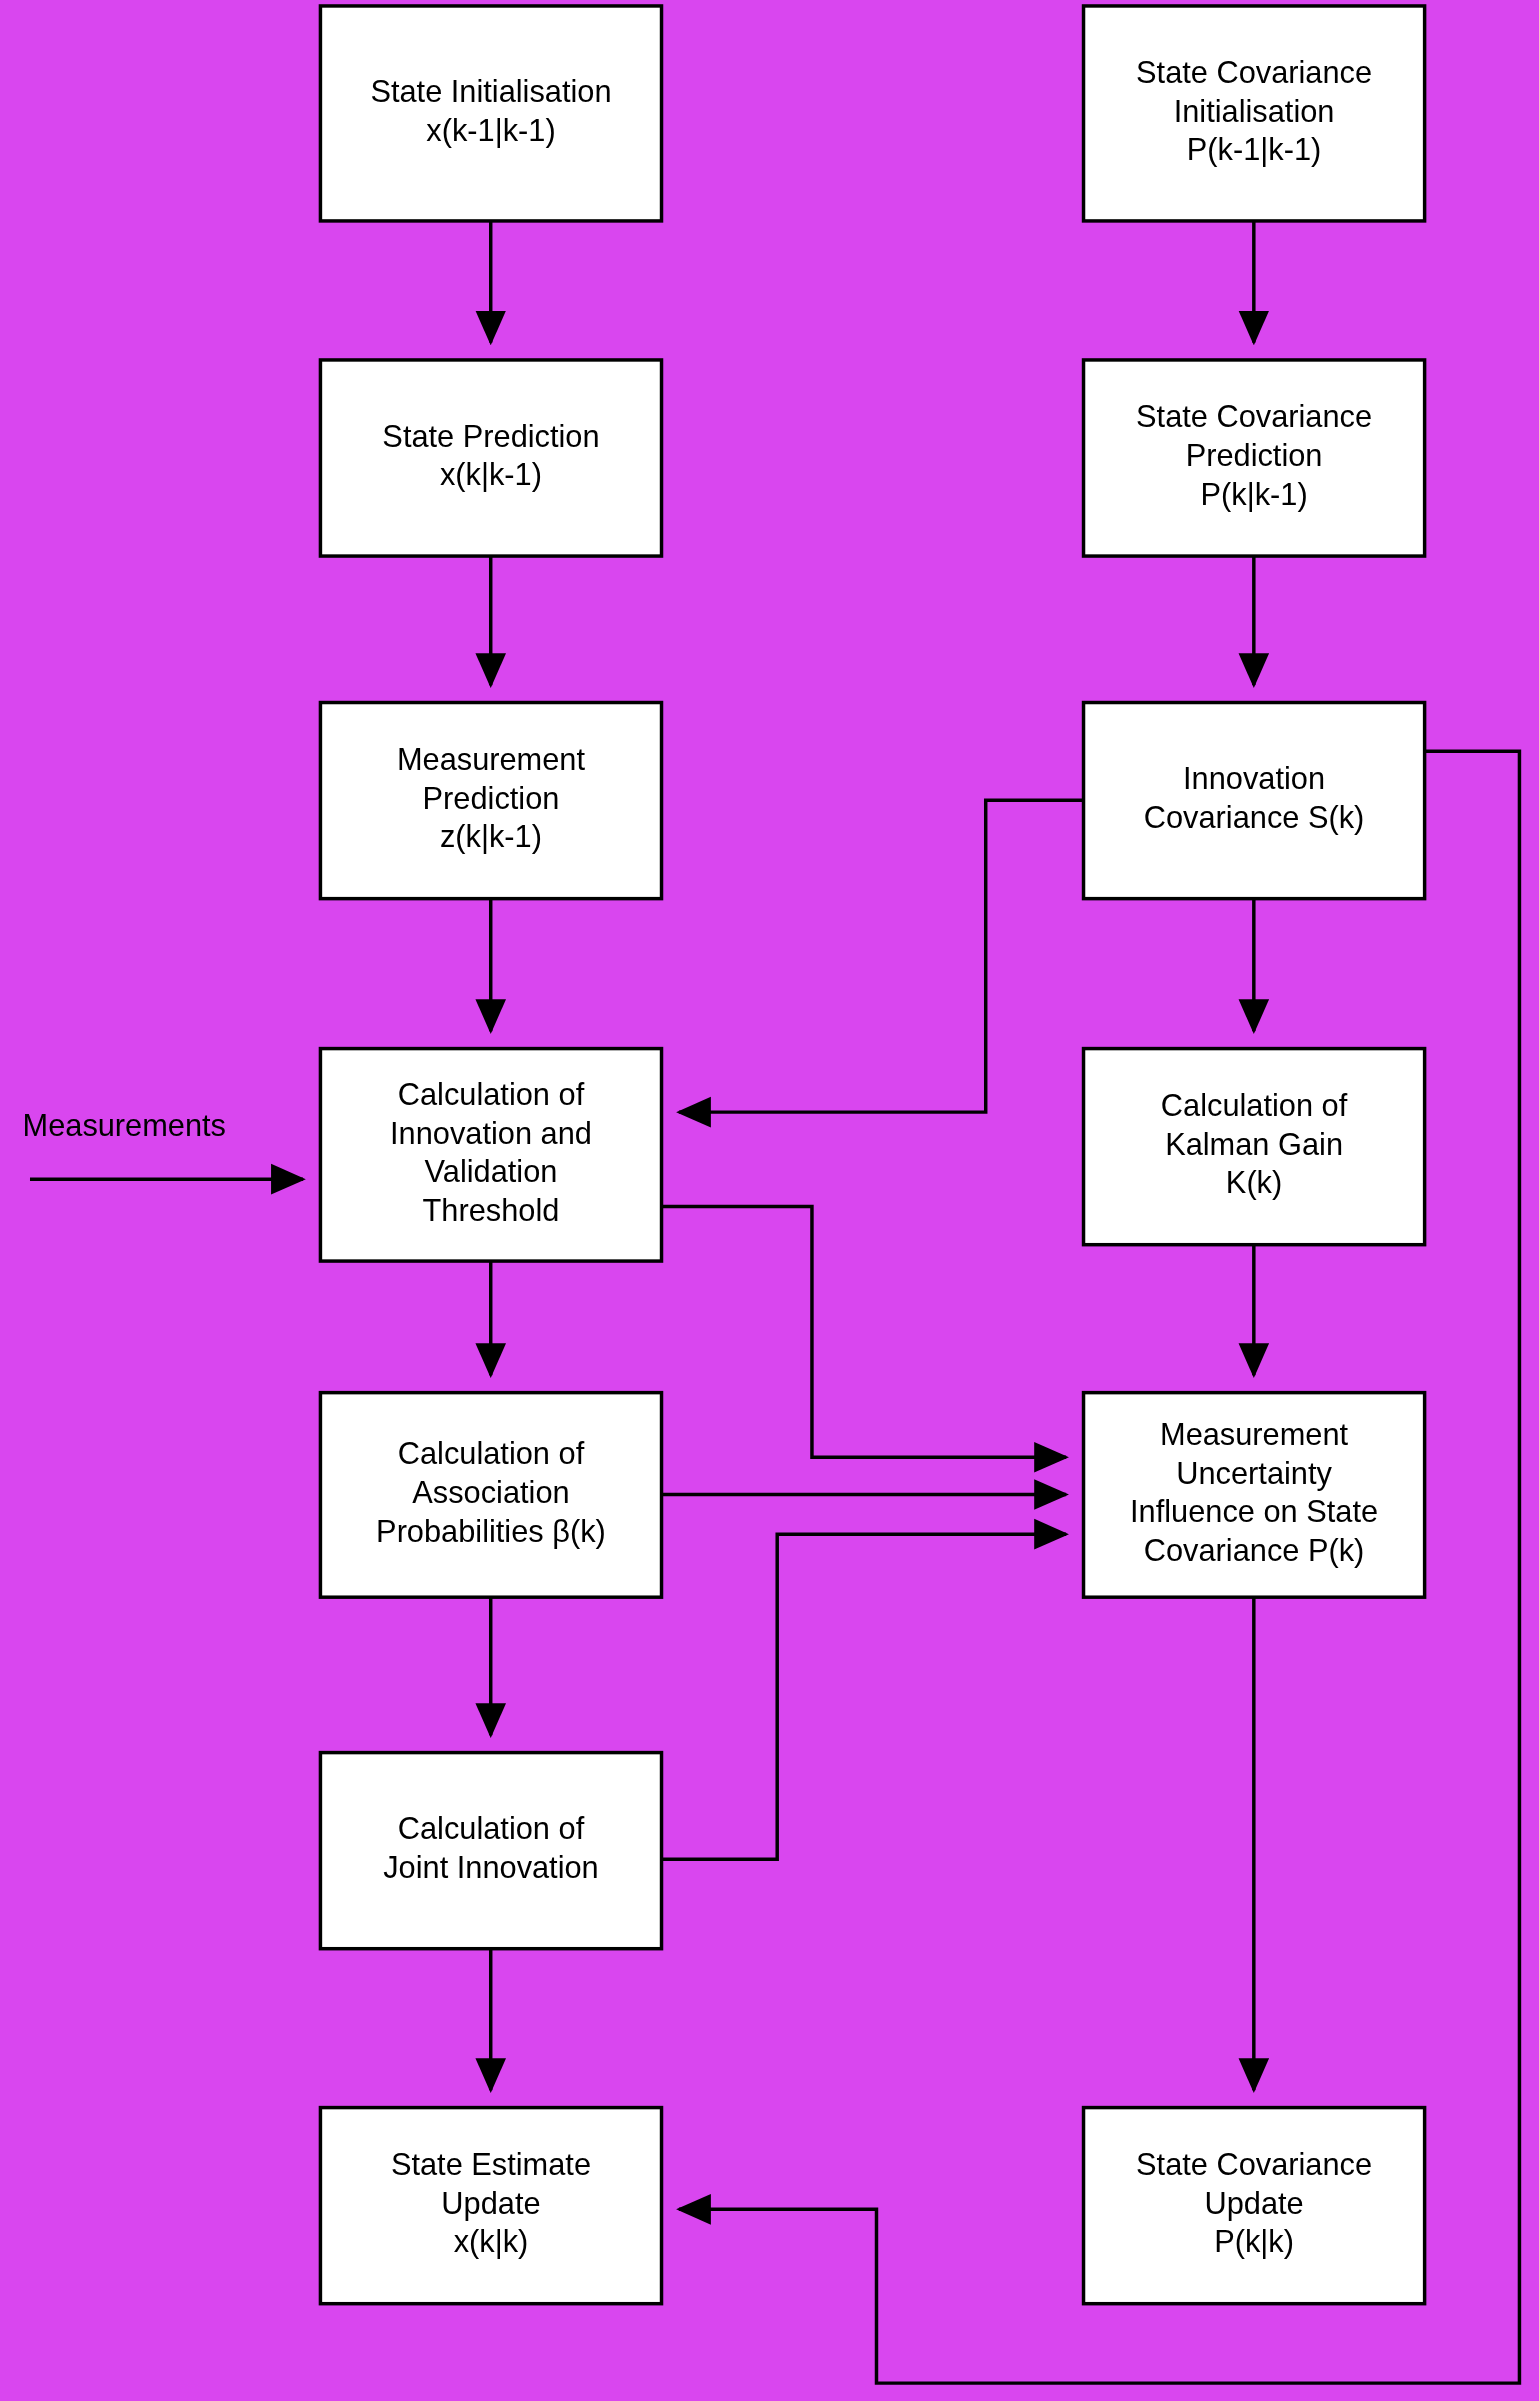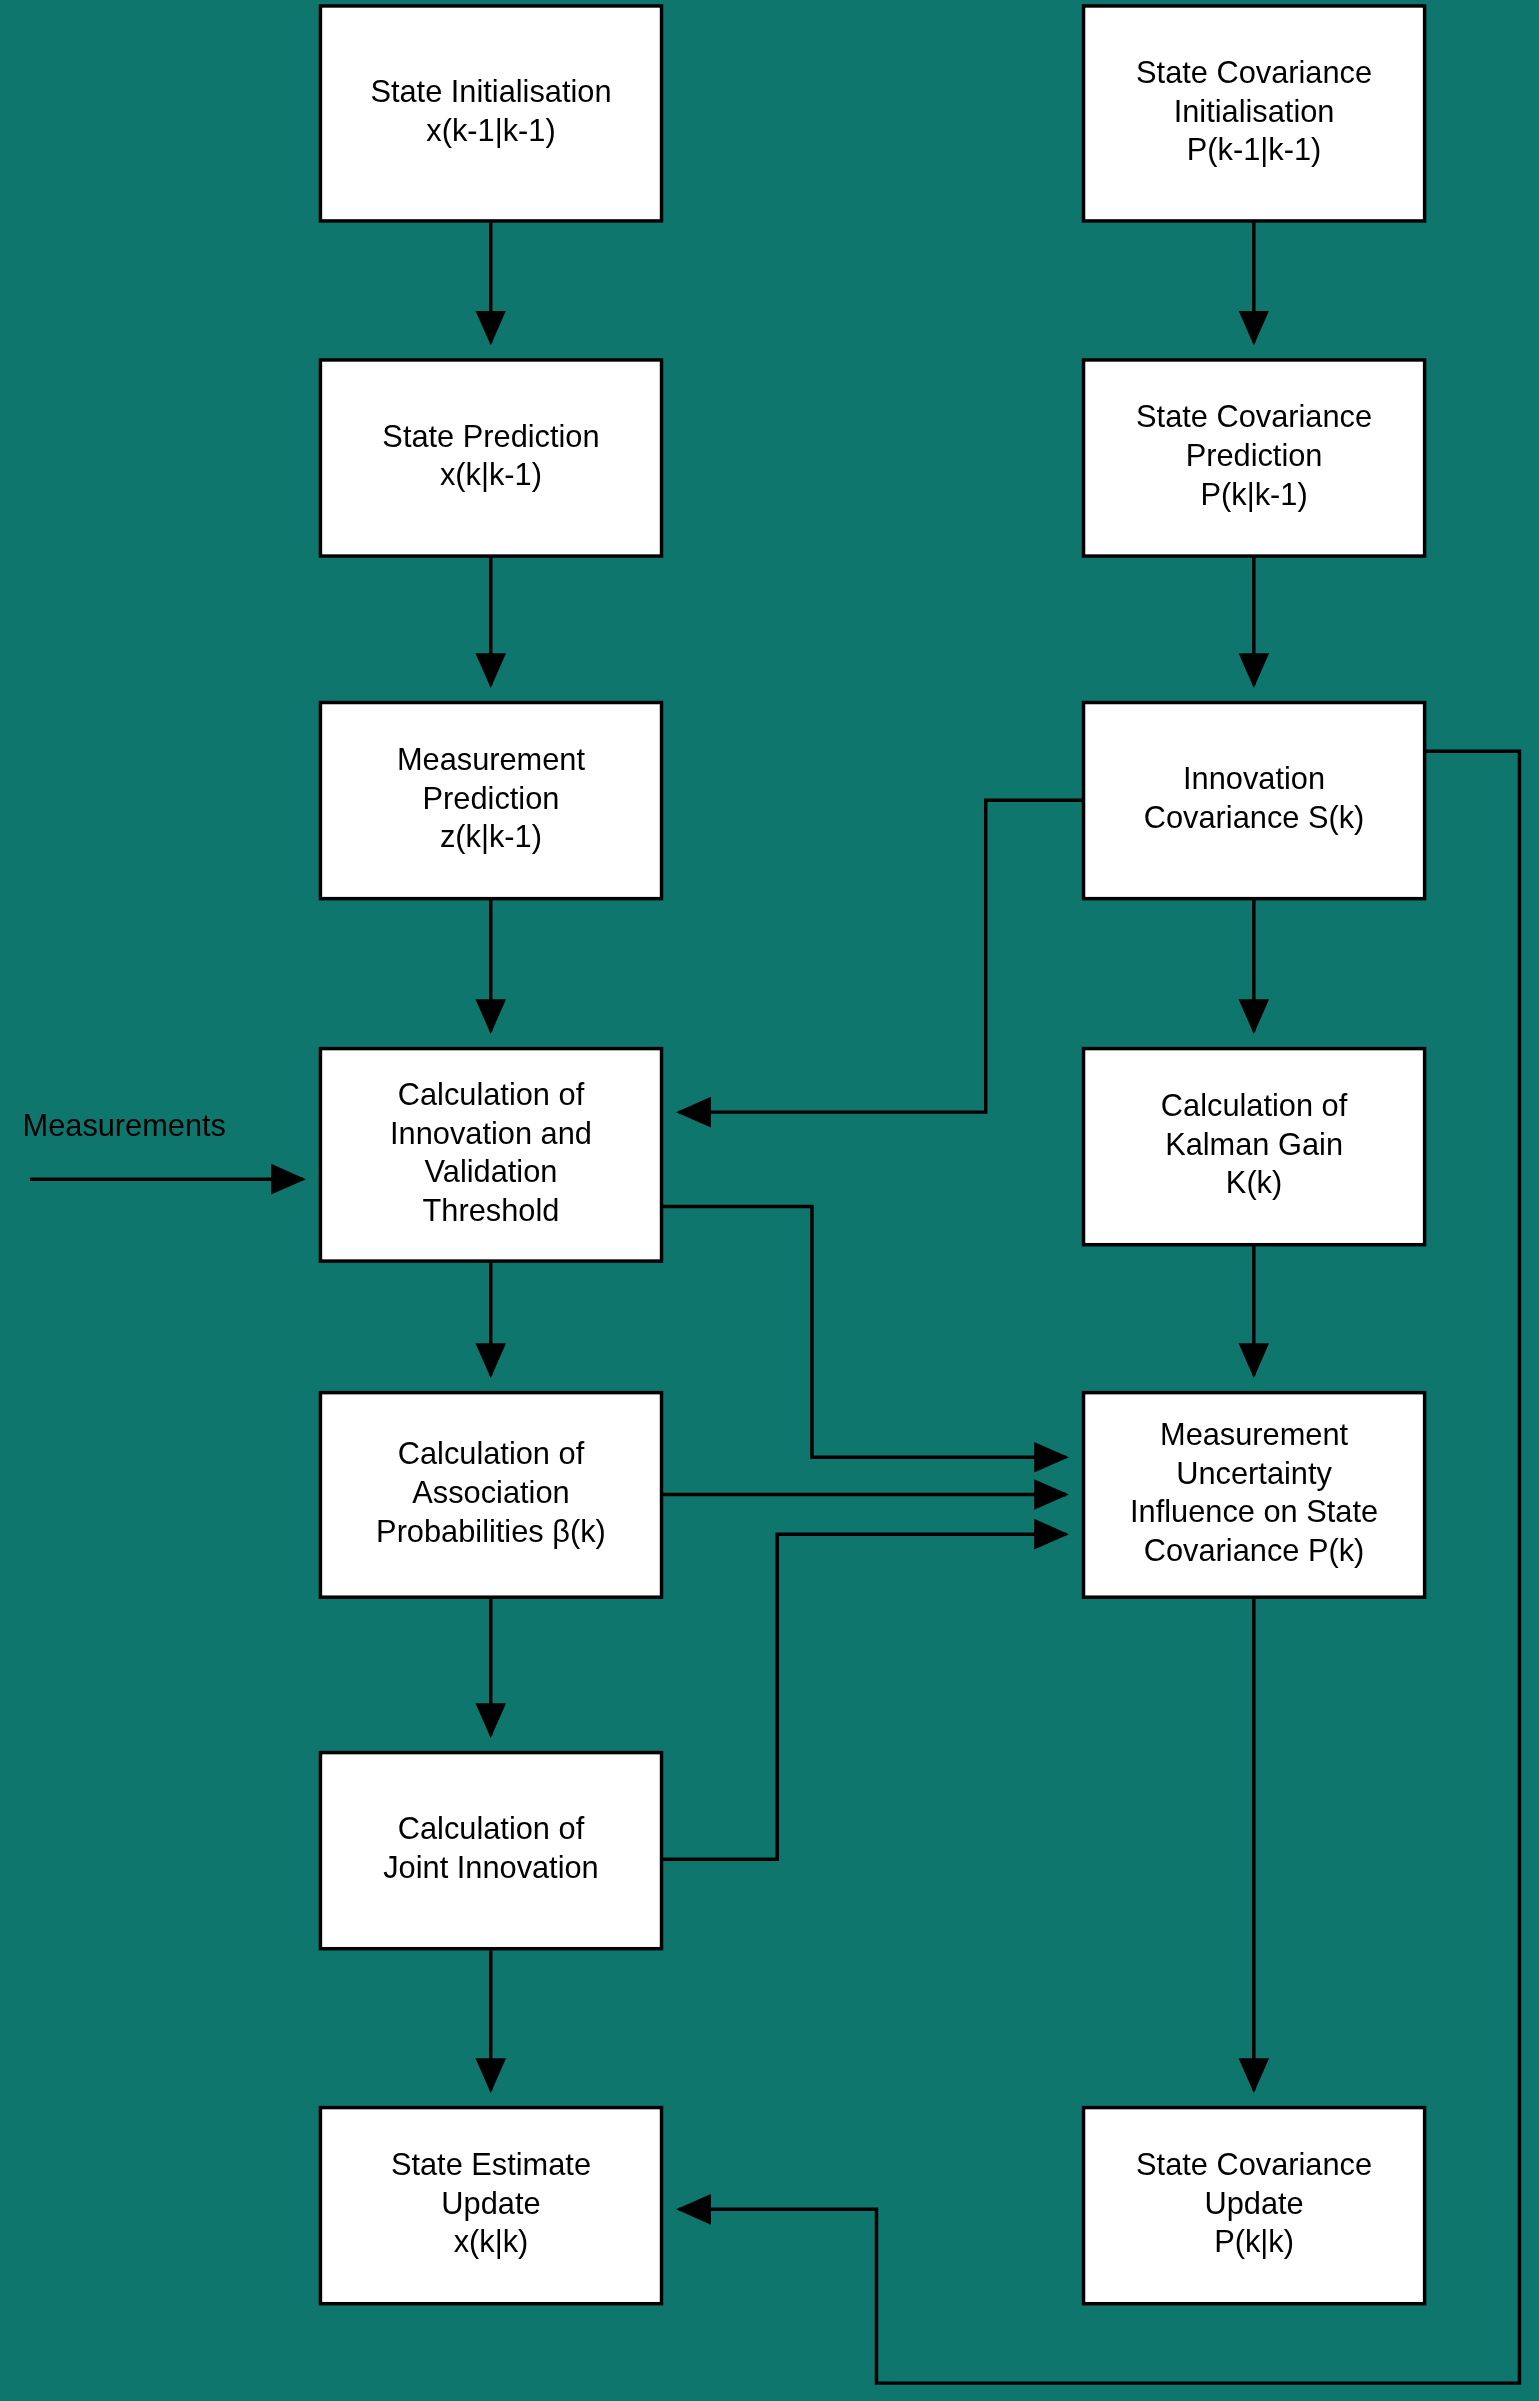--- a/index.html
+++ b/index.html
@@ -1,17 +1,17 @@
 <!DOCTYPE html>
 <html style="font-size:8px"><head>
 <meta charset="utf-8">
 <style>
   html,body{margin:0;padding:0;background:#ffffff;}
   body{font-family:"Liberation Sans", sans-serif;}
-  #stage{position:relative;width:1540px;height:2401px;background:#0f766e;overflow:hidden;}
+  #stage{position:relative;width:1540px;height:2401px;background:#d946ef;overflow:hidden;}
   svg#flow{position:absolute;left:0;top:0;width:1540px;height:2401px;display:block;}
   .node-rect{fill:#ffffff;stroke:#000000;stroke-width:7;}
   .edge{stroke:#000000;stroke-width:7;fill:none;stroke-linecap:butt;stroke-linejoin:miter;}
   .node-text{font-family:"Liberation Sans", sans-serif;font-size:62px;fill:#000000;text-anchor:middle;dominant-baseline:middle;}
   .ext-label{font-family:"Liberation Sans", sans-serif;font-size:62px;fill:#000000;text-anchor:start;dominant-baseline:middle;}
 </style>
 </head>
 <body>
 
 <div id="stage">

